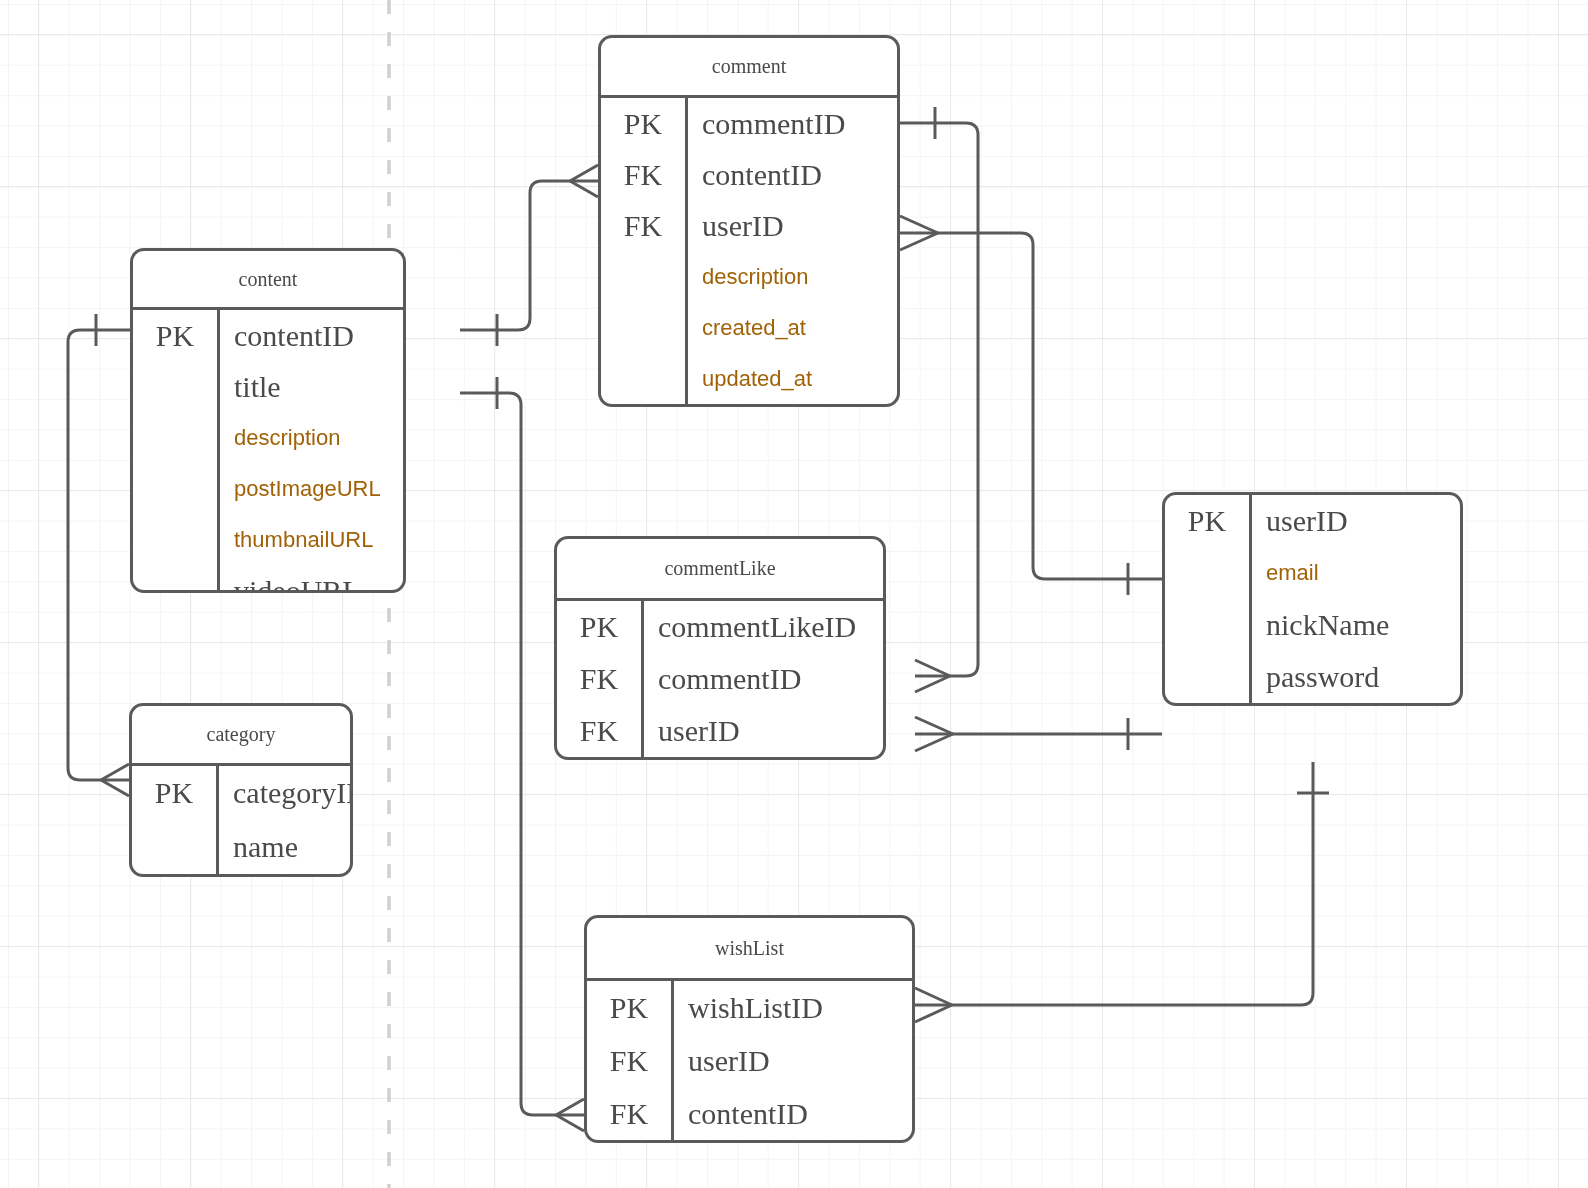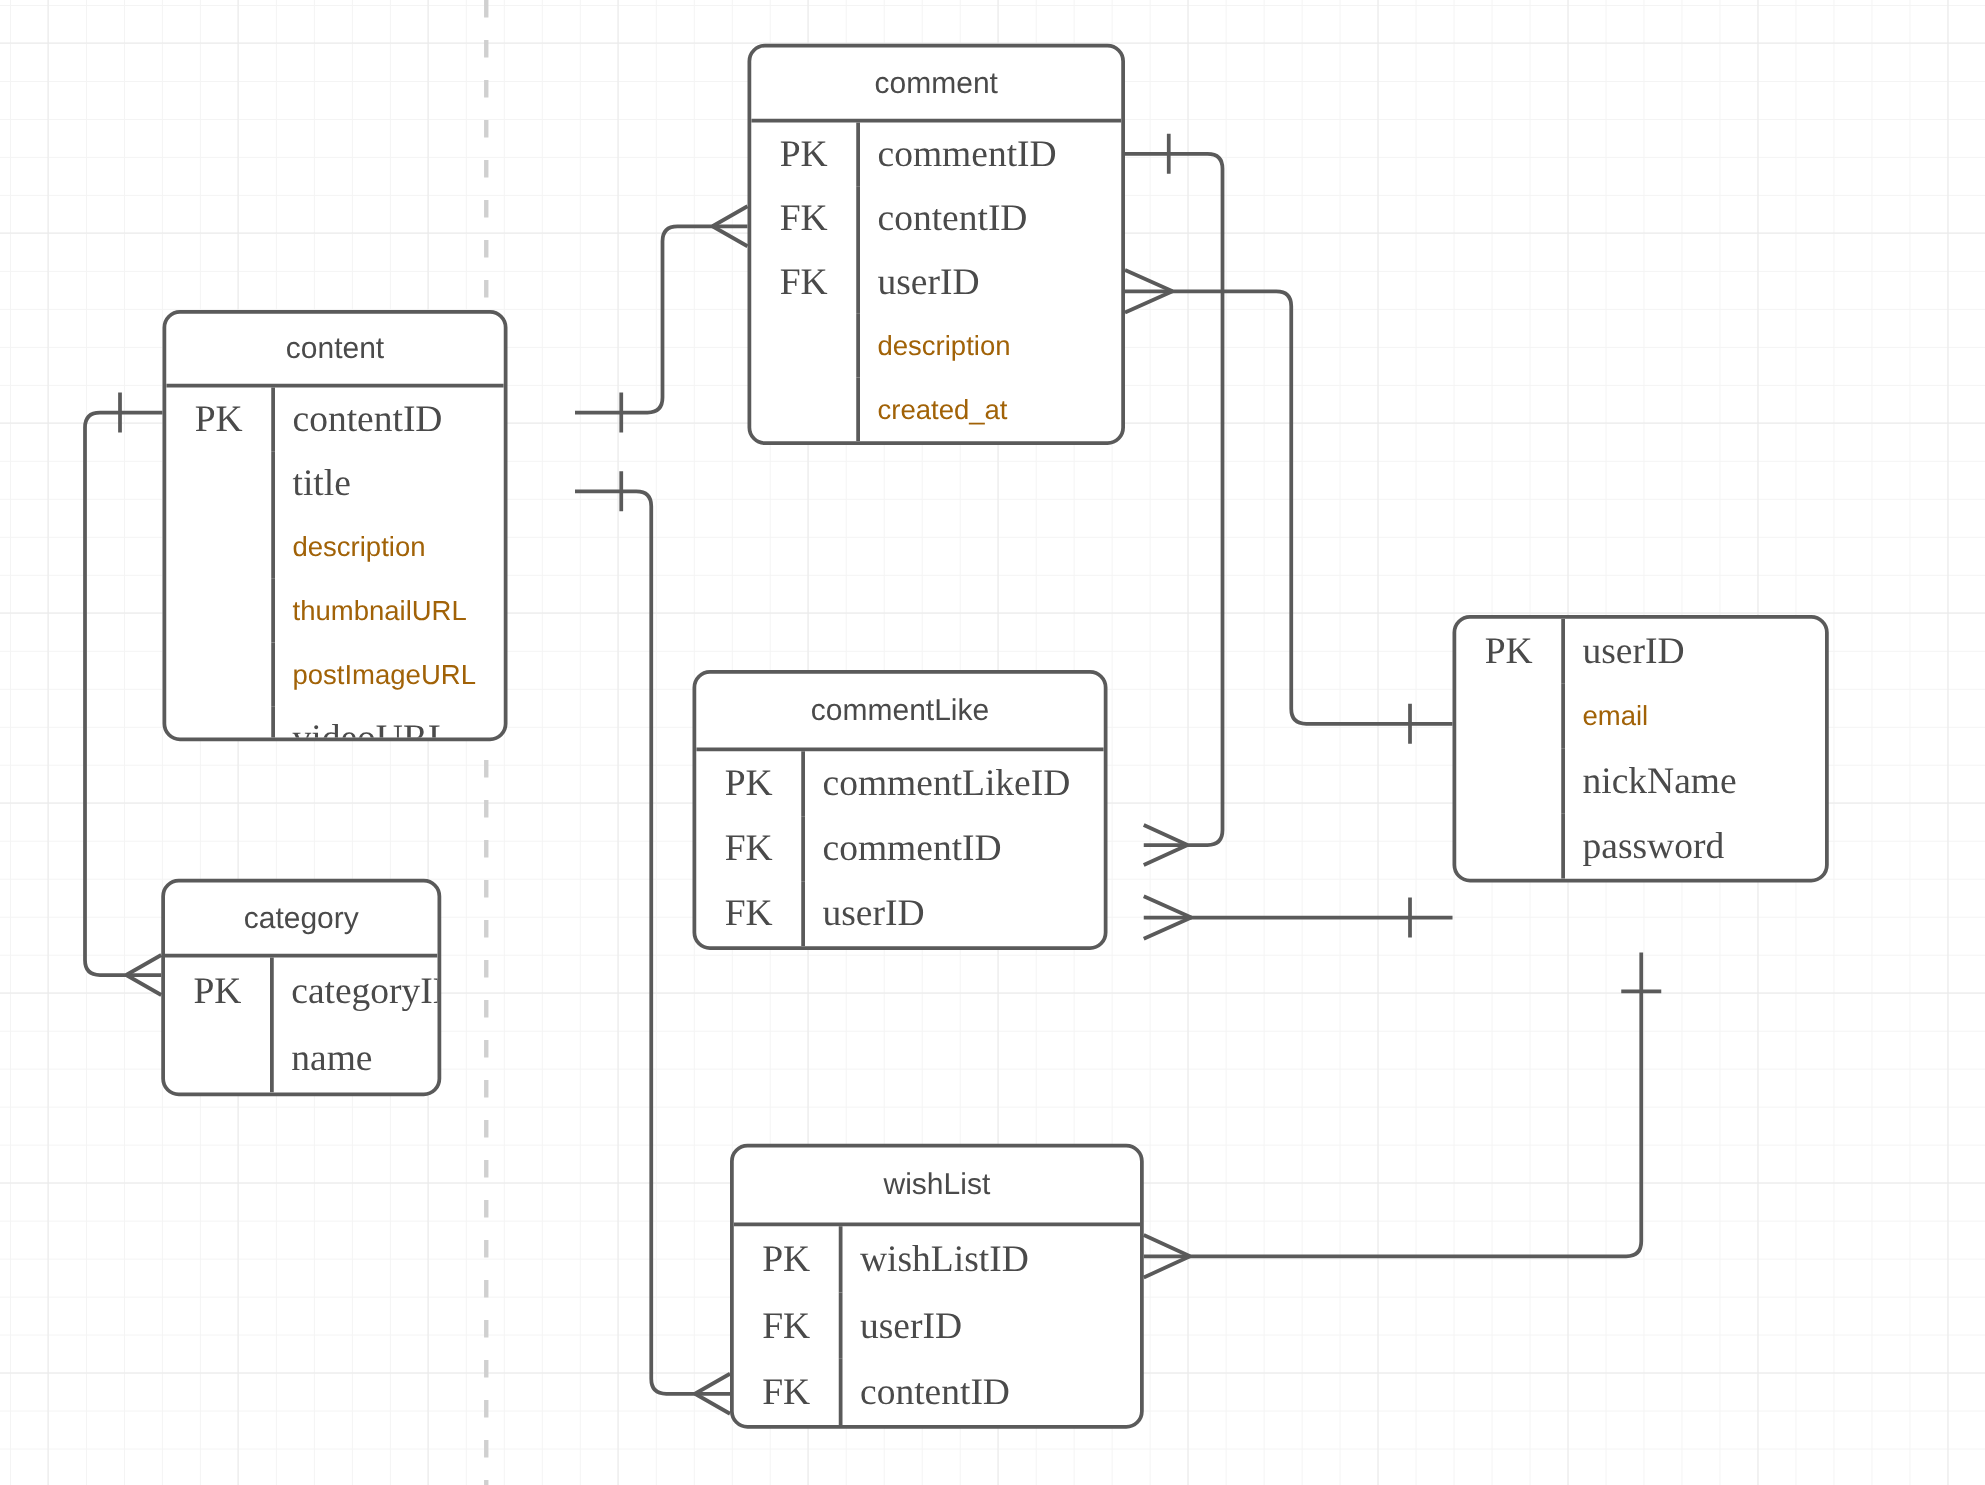--- a/index.html
+++ b/index.html
@@ -24,22 +24,22 @@
     background:#ffffff;
     border:3px solid #5a5a5a;
     border-radius:14px;
     overflow:hidden;
     z-index:2;
   }
   .t-title{
     height:var(--th,57px);
     border-bottom:3px solid #5a5a5a;
     display:flex;align-items:center;justify-content:center;
-    font-family:Liberation Sans, sans-serif;
-    font-size:24px;color:#4a4a4a;
+    font-family:Liberation Serif, serif;
+    font-size:20px;color:#4a4a4a;
   }
   .t-body{position:relative;}
   .row{display:flex;height:var(--rh,52px);align-items:center;}
   .key{
     box-sizing:border-box;
     width:87px;flex:0 0 87px;height:100%;
     border-right:3px solid #5a5a5a;
     display:flex;align-items:center;justify-content:center;
   }
   .fname{padding-left:14px;white-space:nowrap;}
@@ -116,45 +116,49 @@
           <span class="fname serif">userID</span>
         </div>
         <div class="row">
           <span class="key serif"></span>
           <span class="fname sans">description</span>
         </div>
         <div class="row">
           <span class="key serif"></span>
           <span class="fname sans">created_at</span>
         </div>
+        <div class="row">
+          <span class="key serif"></span>
+          <span class="fname sans">updated_at</span>
+        </div>
       </div>
   </div>
 
   <div class="entity" style="left:130px;top:248px;width:276px;height:345px;--th:56px;--rh:51px;">
     <div class="t-title">content</div>
     <div class="t-body">
         <div class="row">
           <span class="key serif">PK</span>
           <span class="fname serif">contentID</span>
         </div>
         <div class="row">
           <span class="key serif"></span>
           <span class="fname serif">title</span>
         </div>
         <div class="row">
           <span class="key serif"></span>
           <span class="fname sans">description</span>
         </div>
         <div class="row">
           <span class="key serif"></span>
+          <span class="fname sans">postImageURL</span>
+        </div>
+        <div class="row">
+          <span class="key serif"></span>
           <span class="fname sans">thumbnailURL</span>
-        </div>
-        <div class="row">
-          <span class="key serif"></span>
-          <span class="fname sans">postImageURL</span>
         </div>
         <div class="row">
           <span class="key serif"></span>
           <span class="fname serif">videoURL</span>
         </div>
       </div>
   </div>
 
   <div class="entity" style="left:129px;top:703px;width:224px;--th:57px;--rh:54px;">
     <div class="t-title">category</div>

